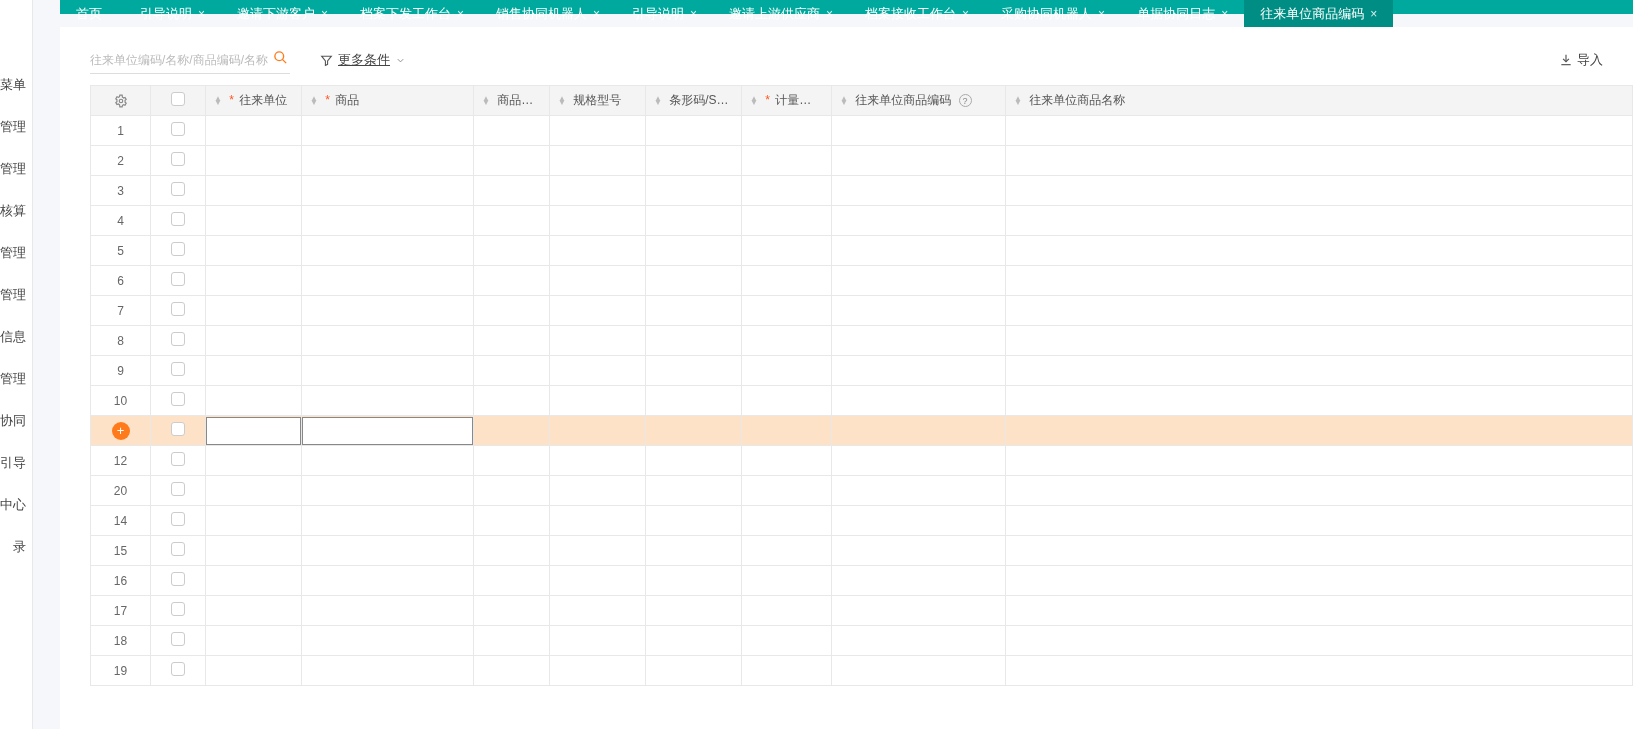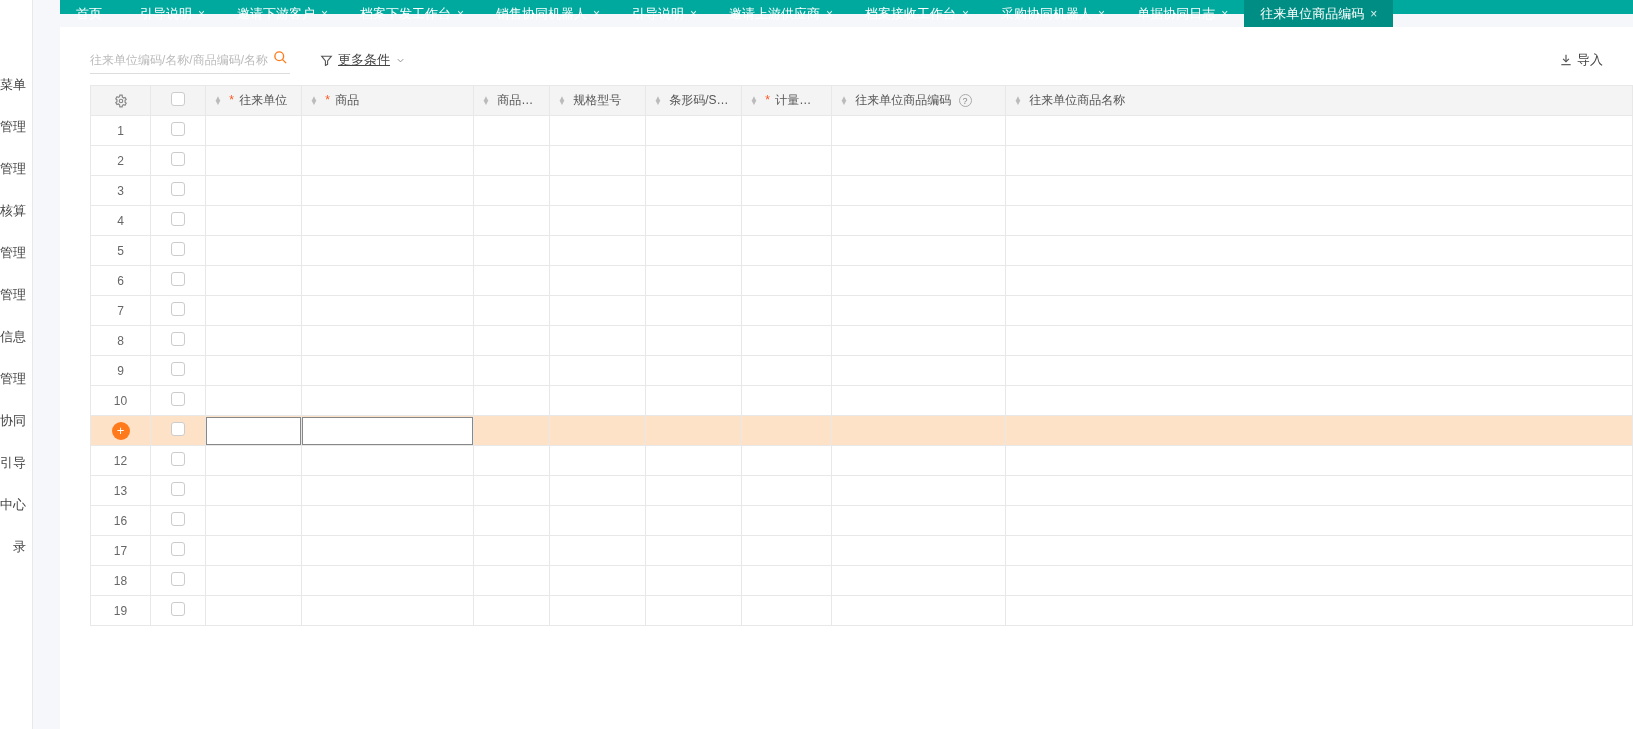--- a/index.html
+++ b/index.html
@@ -446,21 +446,45 @@
             <td class="col-unit"></td>
             <td class="col-goods"></td>
             <td class="col-goodsl"></td>
             <td class="col-spec"></td>
             <td class="col-bar"></td>
             <td class="col-uom"></td>
             <td class="col-code"></td>
             <td class="col-name"></td>
           </tr>
           <tr>
-            <td class="col-idx">13</td>
+            <td class="col-idx">20</td>
+            <td class="col-chk-cell"><span class="chk"></span></td>
+            <td class="col-unit"></td>
+            <td class="col-goods"></td>
+            <td class="col-goodsl"></td>
+            <td class="col-spec"></td>
+            <td class="col-bar"></td>
+            <td class="col-uom"></td>
+            <td class="col-code"></td>
+            <td class="col-name"></td>
+          </tr>
+          <tr>
+            <td class="col-idx">14</td>
+            <td class="col-chk-cell"><span class="chk"></span></td>
+            <td class="col-unit"></td>
+            <td class="col-goods"></td>
+            <td class="col-goodsl"></td>
+            <td class="col-spec"></td>
+            <td class="col-bar"></td>
+            <td class="col-uom"></td>
+            <td class="col-code"></td>
+            <td class="col-name"></td>
+          </tr>
+          <tr>
+            <td class="col-idx">15</td>
             <td class="col-chk-cell"><span class="chk"></span></td>
             <td class="col-unit"></td>
             <td class="col-goods"></td>
             <td class="col-goodsl"></td>
             <td class="col-spec"></td>
             <td class="col-bar"></td>
             <td class="col-uom"></td>
             <td class="col-code"></td>
             <td class="col-name"></td>
           </tr>

